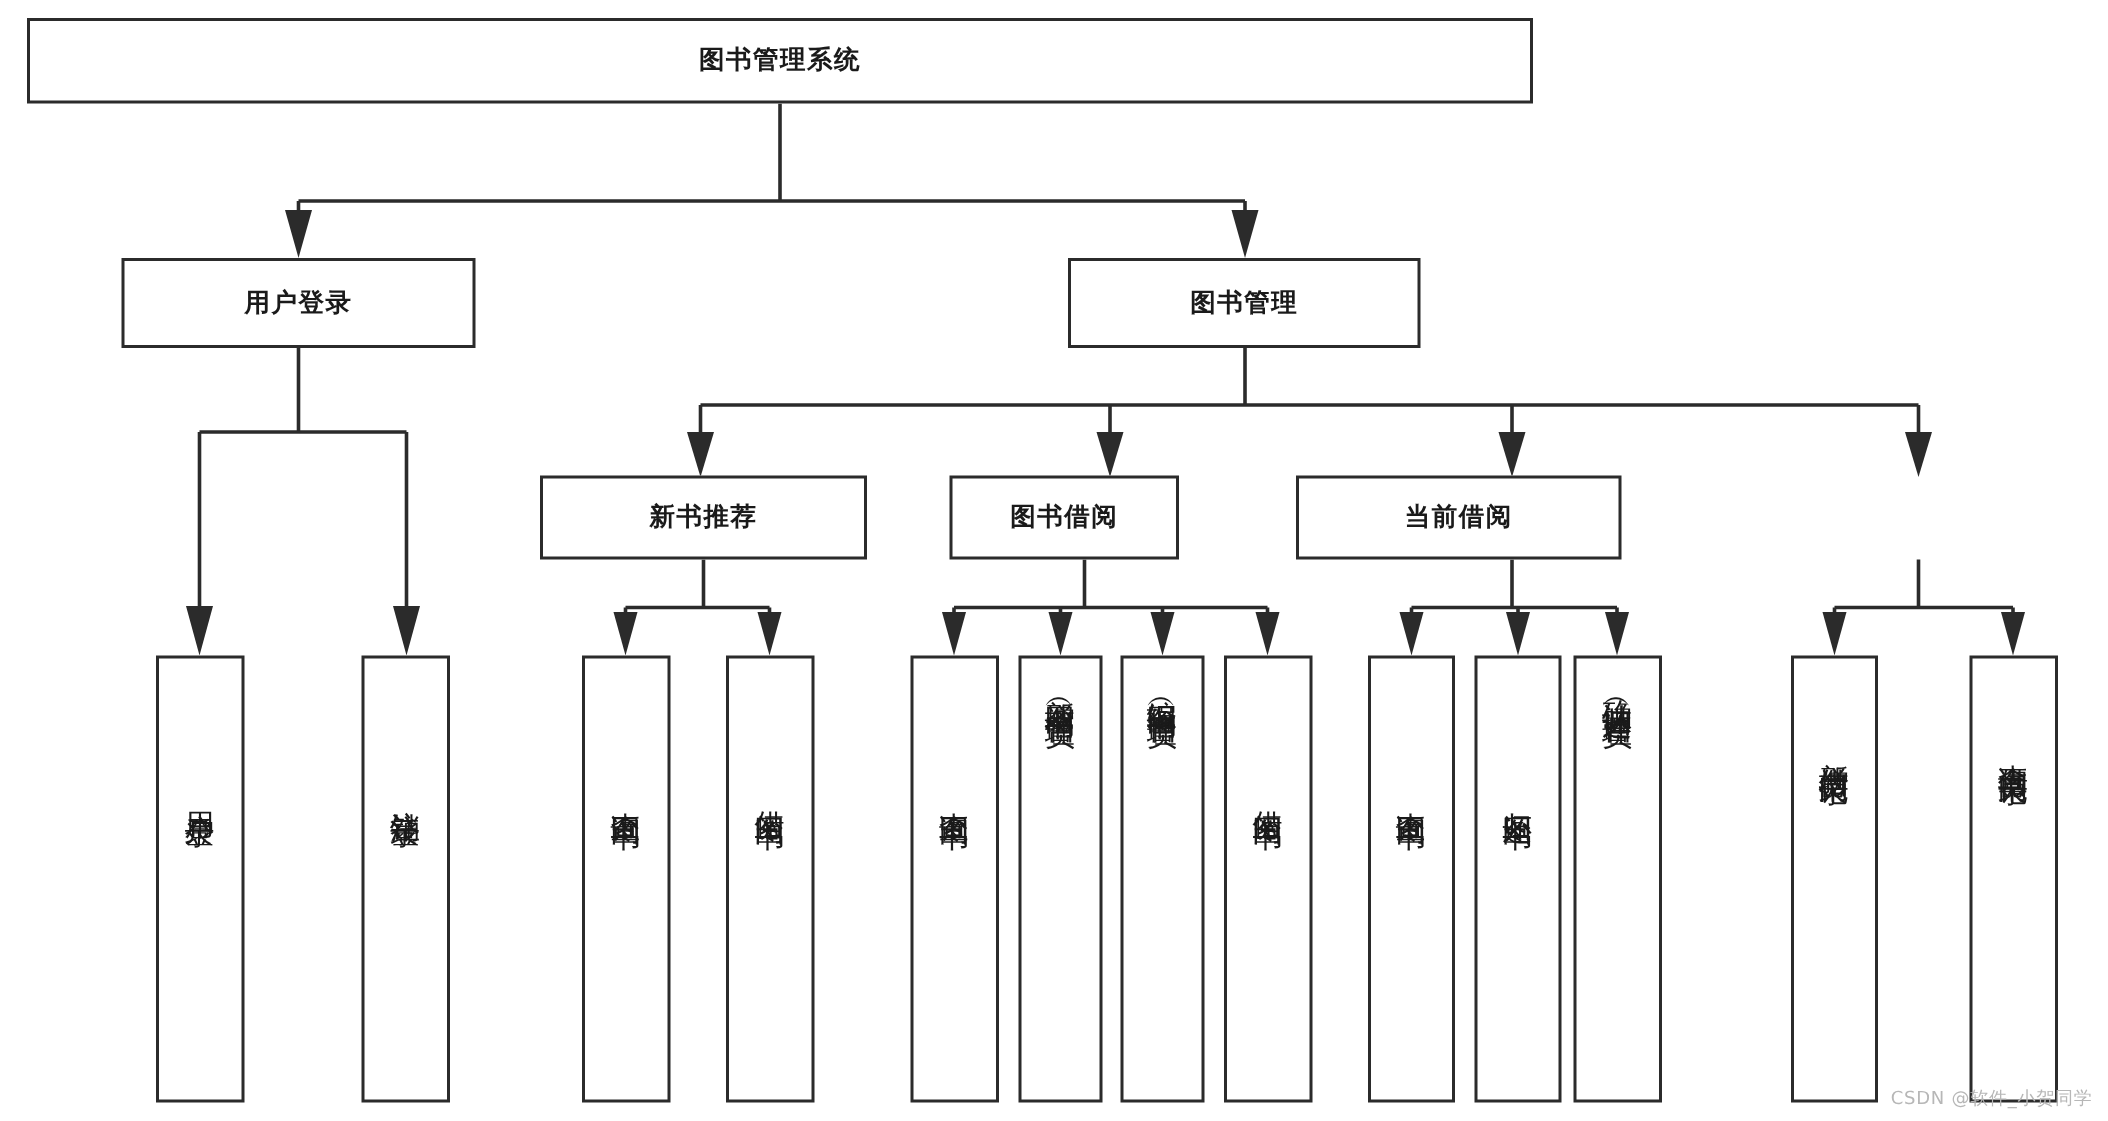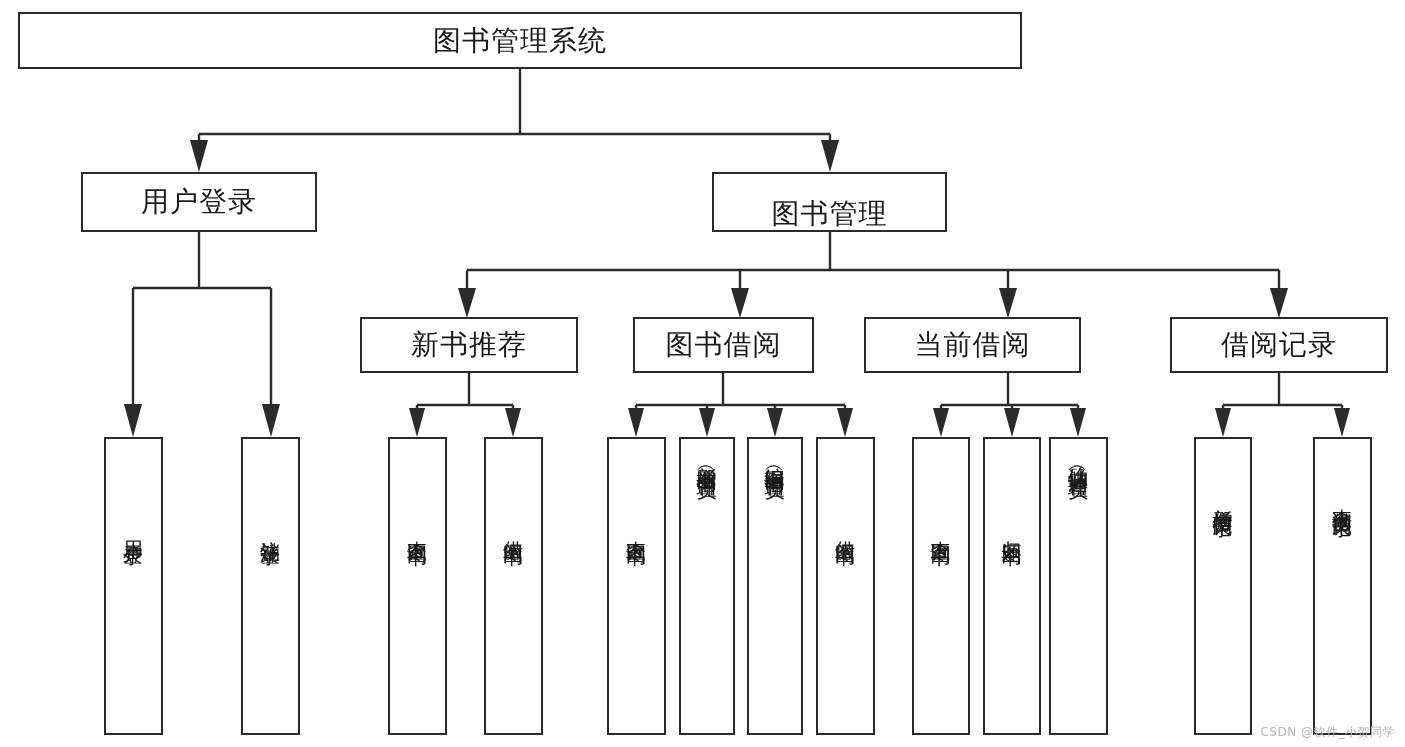--- a/index.html
+++ b/index.html
@@ -40,22 +40,23 @@
   }
   .node-label {
     display: block;
     text-align: center;
     line-height: 1.18;
     color: #1a1a1a;
     white-space: nowrap;
   }
   
   .node-h .node-label {
-    font-size: 28px;
+    font-size: 17px;
     letter-spacing: 1px;
+    font-weight: bold;
   }
   
   .node-v {
     align-items: flex-start;
     justify-content: center;
     padding-top: 8px;
   }
   .node-v .node-label {
     writing-mode: vertical-rl;
     text-orientation: upright;
@@ -164,36 +165,33 @@
     </g>
   </svg>
 
   <div class="node-box node-h" style="left:18px; top:12px; width:1004px; height:57px;">
     <span class="node-label">图书管理系统</span>
   </div>
 
   <div class="node-box node-h" style="left:81px; top:172px; width:236px; height:60px;">
     <span class="node-label">用户登录</span>
   </div>
-  <div class="node-box node-h" style="left:712px; top:172px; width:235px; height:60px;align-items:flex-end;">
+  <div class="node-box node-h" style="left:712px; top:172px; width:235px; height:60px;">
     <span class="node-label">图书管理</span>
   </div>
 
   <div class="node-box node-h" style="left:360px; top:317px; width:218px; height:56px;">
     <span class="node-label">新书推荐</span>
   </div>
-  <div class="node-box node-h" style="left:633px; top:317px; width:181px; height:56px;">
+  <div class="node-box node-h" style="left:633px; top:317px; width:153px; height:56px;">
     <span class="node-label">图书借阅</span>
   </div>
   <div class="node-box node-h" style="left:864px; top:317px; width:217px; height:56px;">
     <span class="node-label">当前借阅</span>
   </div>
-  <div class="node-box node-h" style="left:1170px; top:317px; width:218px; height:56px;">
-    <span class="node-label">借阅记录</span>
-  </div>
 
   <div class="node-box node-v mid" style="left:104px; top:437px; width:59px; height:298px;">
     <span class="node-label">用户登录</span>
   </div>
   <div class="node-box node-v mid" style="left:241px; top:437px; width:59px; height:298px;">
     <span class="node-label">注销登录</span>
   </div>
   <div class="node-box node-v mid" style="left:388px; top:437px; width:59px; height:298px;">
     <span class="node-label">查询图书</span>
   </div>

